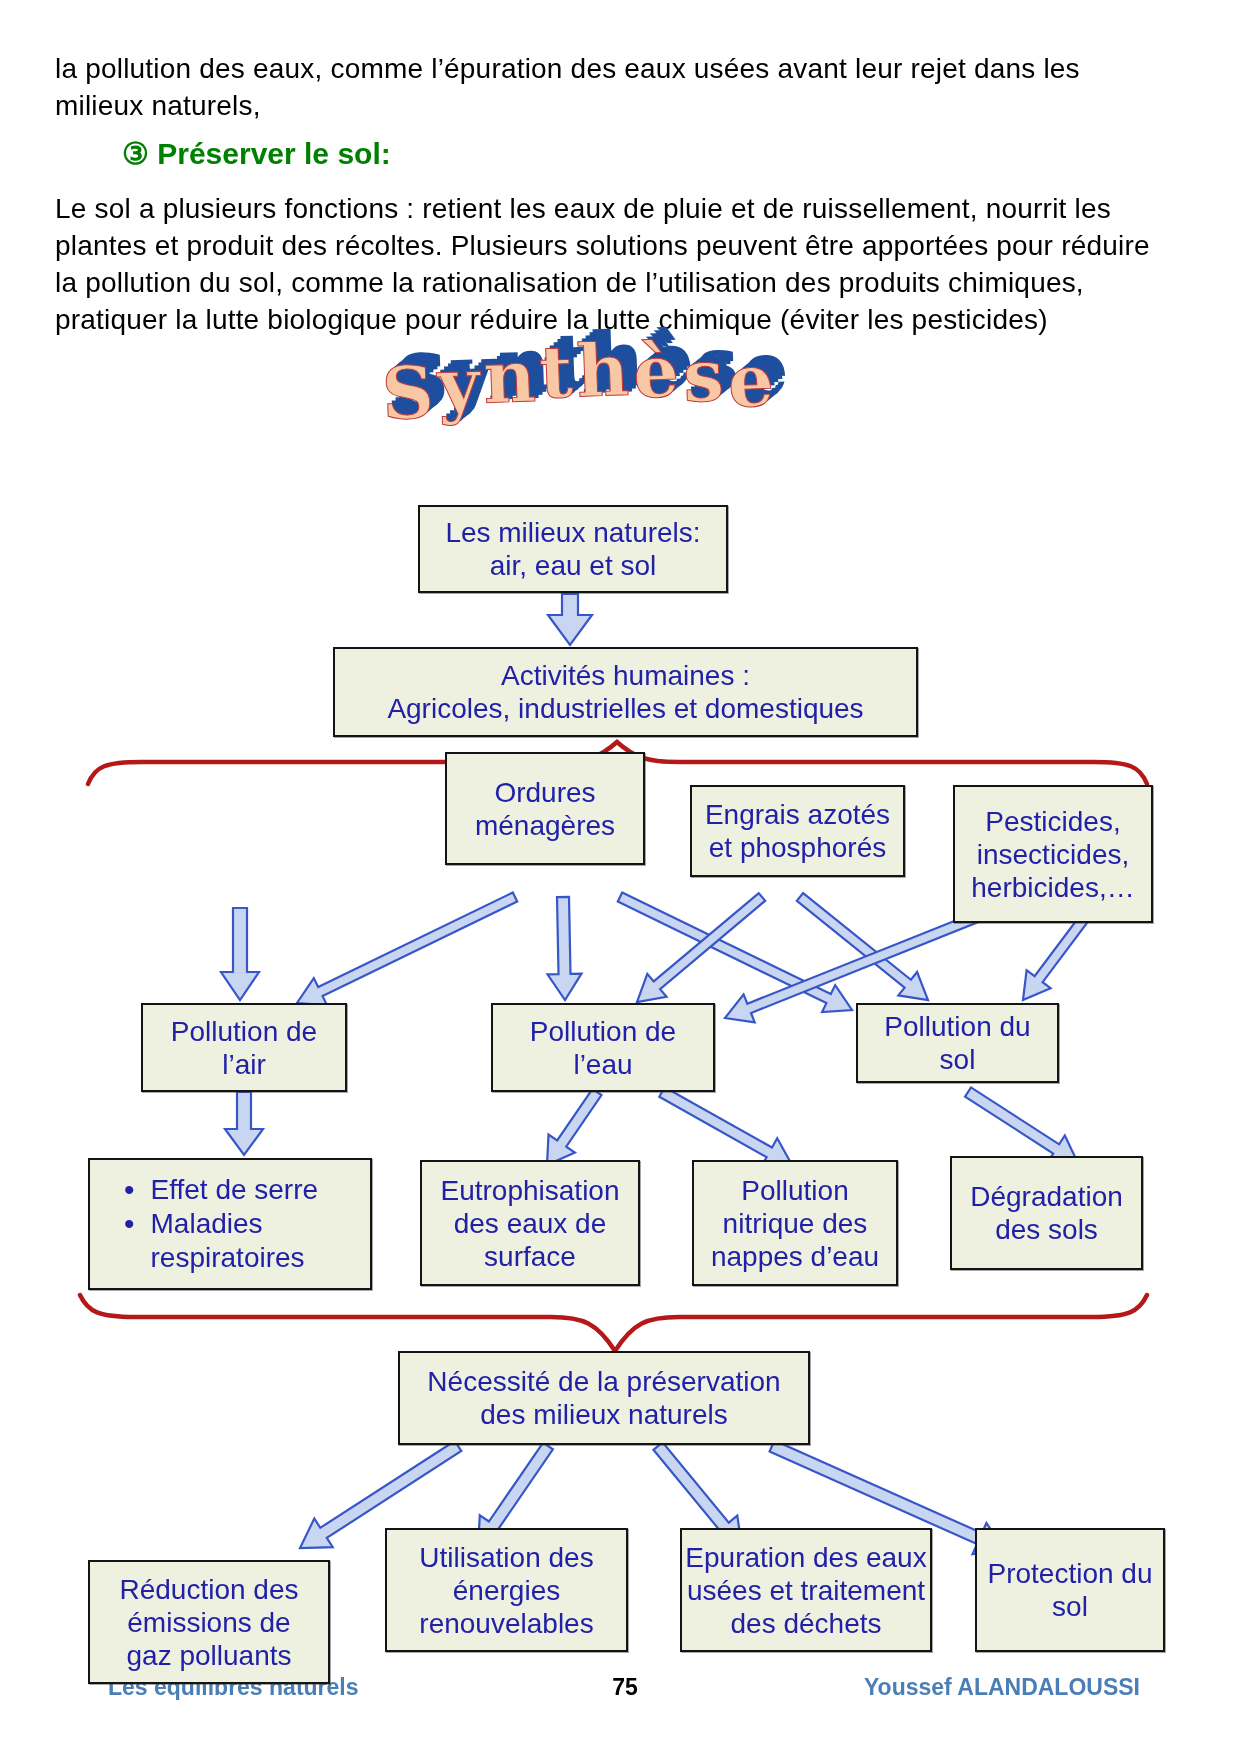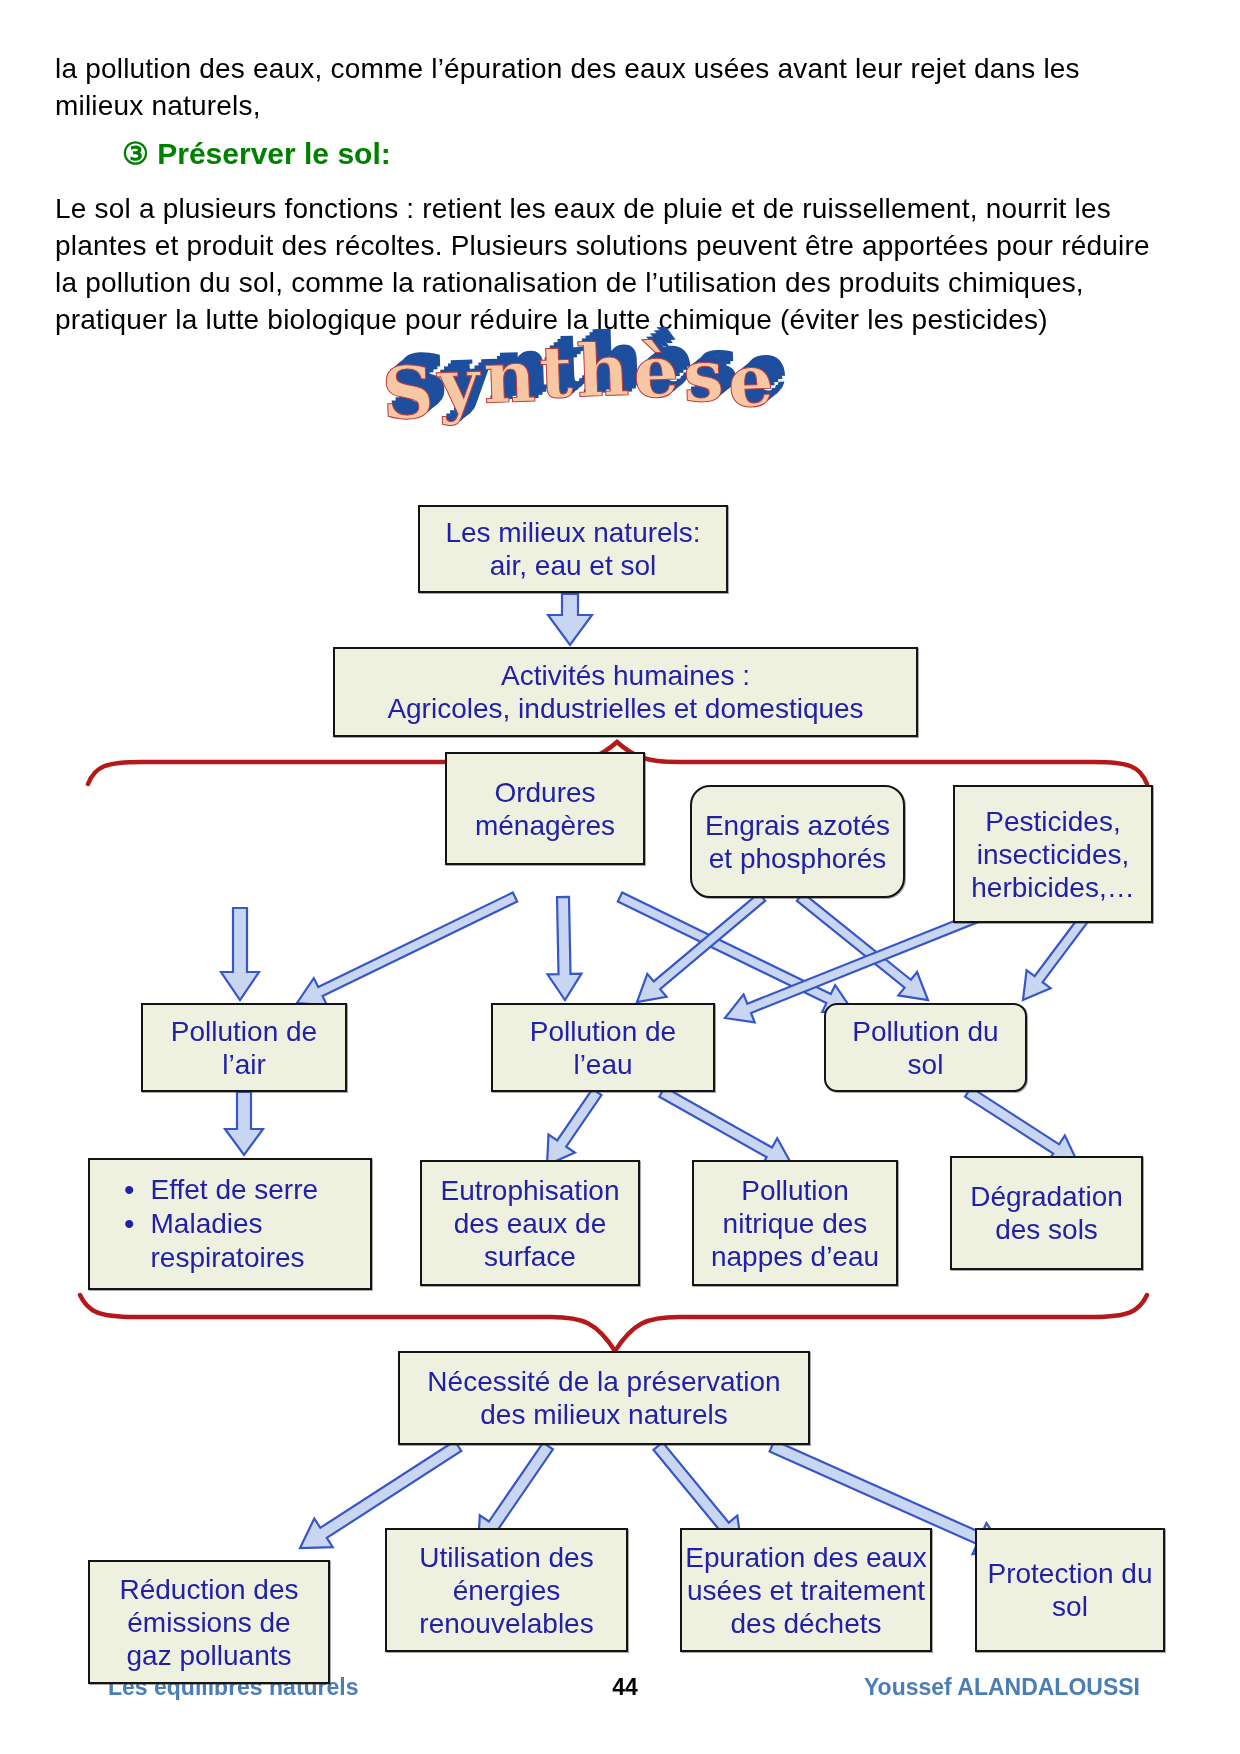--- a/index.html
+++ b/index.html
@@ -82,31 +82,31 @@
   </svg>
 
   <div class="node" style="left:333px;top:647px;width:585px;height:90px;">Activités humaines :
 Agricoles, industrielles et domestiques</div>
 
   <div class="node" style="left:418px;top:505px;width:310px;height:88px;">Les milieux naturels:
 air, eau et sol</div>
 
   <div class="node" style="left:445px;top:752px;width:200px;height:113px;">Ordures
 ménagères</div>
-  <div class="node" style="left:690px;top:785px;width:215px;height:113px;border-radius:20px;">Engrais azotés
+  <div class="node" style="left:690px;top:785px;width:215px;height:92px;">Engrais azotés
 et phosphorés</div>
   <div class="node" style="left:953px;top:785px;width:200px;height:138px;">Pesticides,
 insecticides,
 herbicides,…</div>
 
   <div class="node" style="left:141px;top:1003px;width:206px;height:89px;">Pollution de
 l’air</div>
   <div class="node" style="left:491px;top:1003px;width:224px;height:89px;">Pollution de
 l’eau</div>
-  <div class="node" style="left:824px;top:1003px;width:203px;height:89px;border-radius:13px;">Pollution du
+  <div class="node" style="left:856px;top:1003px;width:203px;height:80px;">Pollution du
 sol</div>
 
   <div class="node bullets" style="left:88px;top:1158px;width:284px;height:132px;">
     <div class="bullet-row">
       <span class="bullet-dot">•</span>
       <span>Effet de serre</span>
     </div>
     <div class="bullet-row">
       <span class="bullet-dot">•</span>
       <span>Maladies
@@ -131,16 +131,16 @@
   <div class="node" style="left:385px;top:1528px;width:243px;height:124px;">Utilisation des
 énergies
 renouvelables</div>
   <div class="node" style="left:680px;top:1528px;width:252px;height:124px;">Epuration des eaux
 usées et traitement
 des déchets</div>
   <div class="node" style="left:975px;top:1528px;width:190px;height:124px;">Protection du
 sol</div>
 
   <div class="footer-item footer-blue" style="left:108px;">Les équilibres naturels</div>
-  <div class="footer-item footer-page" style="left:565px;width:120px;text-align:center;">44</div>
+  <div class="footer-item footer-page" style="left:565px;width:120px;text-align:center;">75</div>
   <div class="footer-item footer-blue" style="right:100px;">Youssef ALANDALOUSSI</div>
 
 </div>
 
 </body></html>

